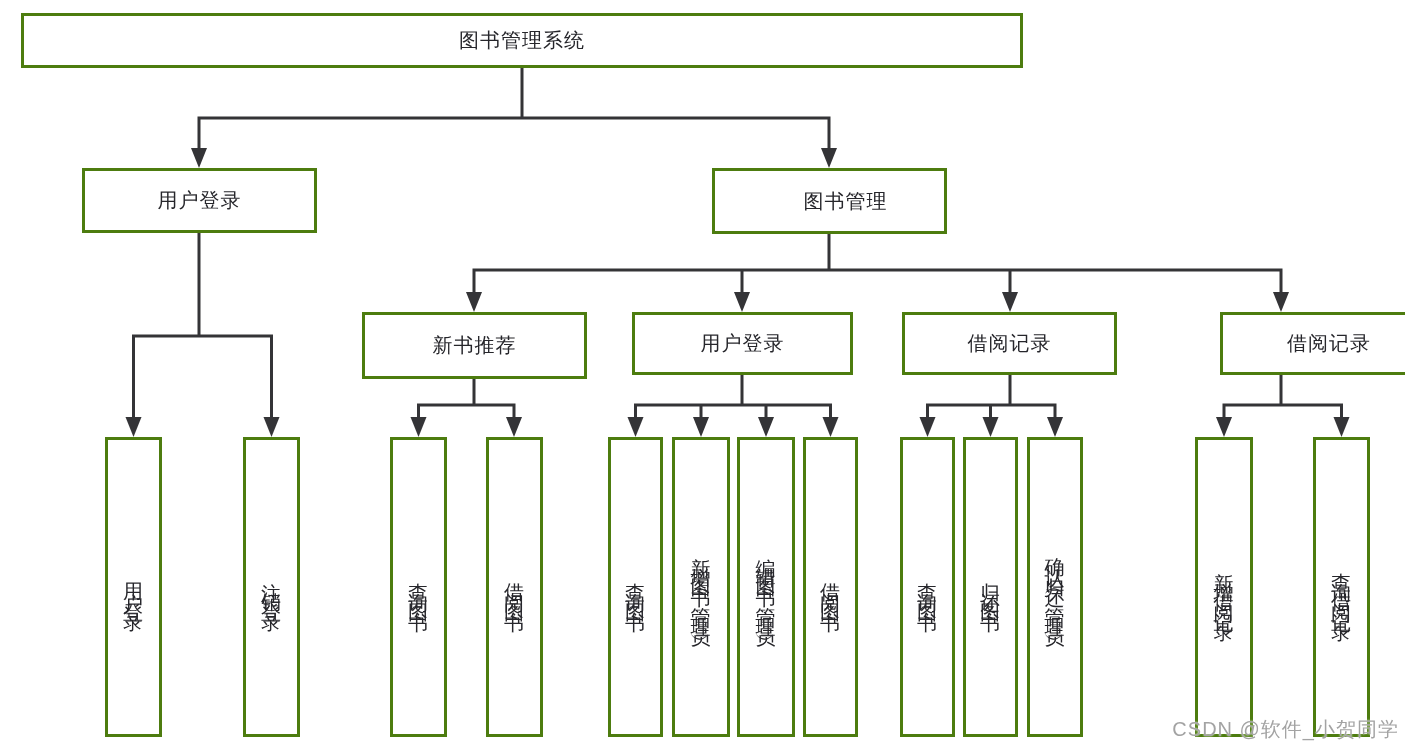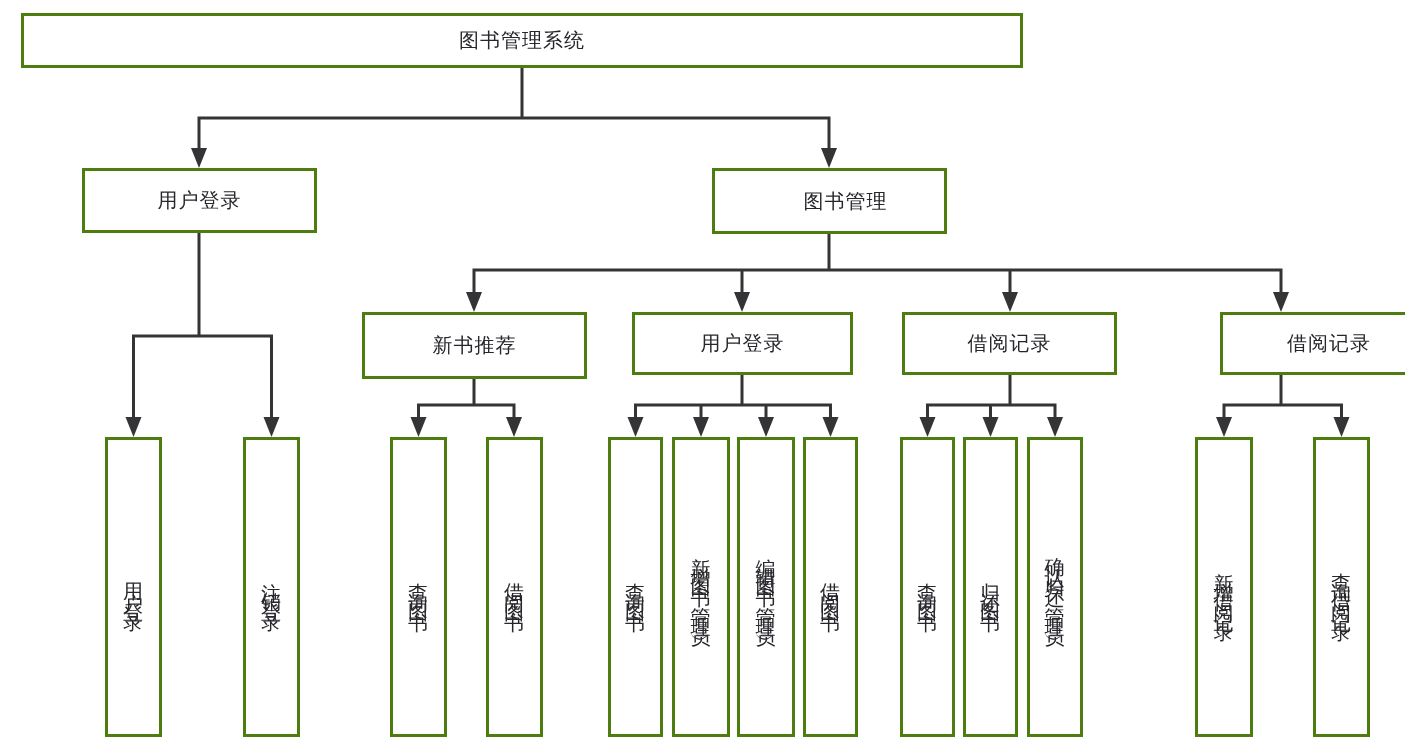--- a/index.html
+++ b/index.html
@@ -171,13 +171,14 @@
     <span class="vtext">确认归还（管理员）</span>
   </div>
 
   <div class="node leaf" style="left:1195px;top:437px;width:58px;height:300px;">
     <span class="vtext">新增借阅记录</span>
   </div>
   <div class="node leaf" style="left:1313px;top:437px;width:57px;height:300px;">
     <span class="vtext">查询借阅记录</span>
   </div>
 
+  <div class="watermark">CSDN @软件_小贺同学</div>
 </div>
 
 </body></html>

